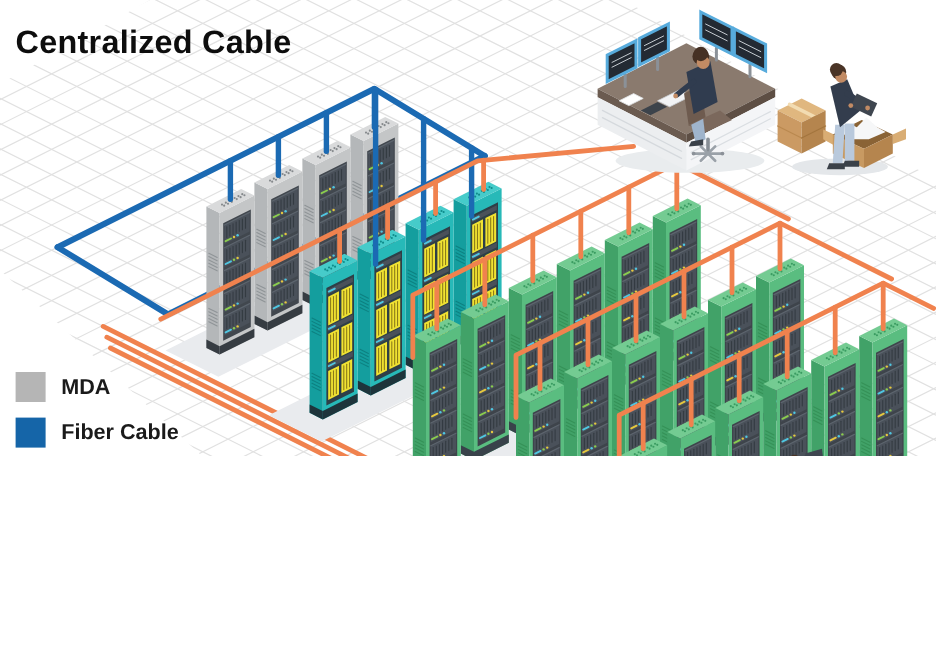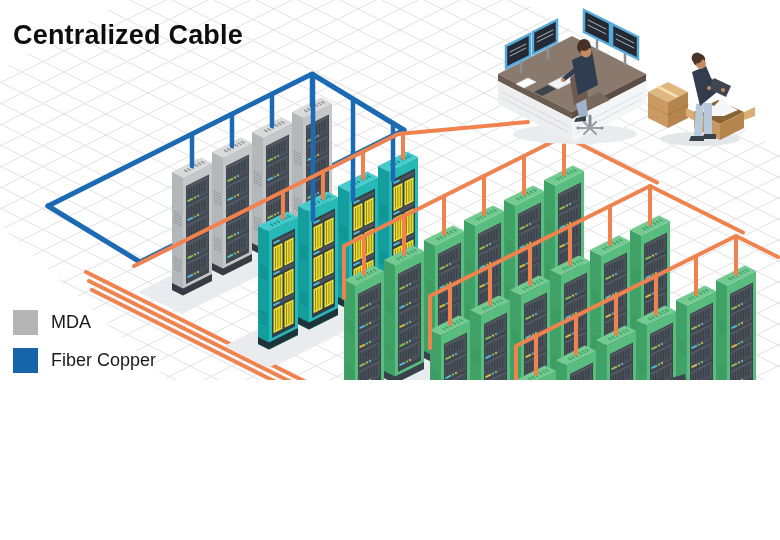--- a/index.html
+++ b/index.html
@@ -1,21 +1,21 @@
 <!DOCTYPE html>
 <html><head>
 <meta charset="utf-8">
 <style>
   html,body{margin:0;padding:0;background:#ffffff;}
   .stage{position:relative;width:780px;height:380px;background:#ffffff;overflow:hidden;
          font-family:"Liberation Sans", sans-serif;}
   .title{position:absolute;left:13px;top:20px;font-size:27px;font-weight:800;color:#0d0d0d;
          letter-spacing:.2px;margin:0;z-index:5;}
   .legend{position:absolute;left:13px;top:310px;z-index:5;}
-  .legend-item{display:flex;align-items:flex-start;height:25px;margin-bottom:13px;}
+  .legend-item{display:flex;align-items:flex-start;height:25px;margin-bottom:13px;font-weight:bold;}
   .swatch{width:25px;height:25px;display:inline-block;flex:0 0 25px;}
   .legend-label{margin-left:13px;font-size:18px;color:#1a1a1a;line-height:25px;}
   #scene{position:absolute;left:0;top:0;z-index:1;}
   .bottom-bar{position:absolute;left:0;top:535px;width:780px;height:5px;background:#000;z-index:6;}
 </style>
 </head>
 <body>
 
 <div class="stage">
   <h1 class="title">Centralized Cable</h1>
@@ -2448,21 +2448,21 @@
       </g>
     </svg>
 
   <div class="legend">
     <div class="legend-item">
       <span class="swatch" style="background: rgb(181, 181, 181);"></span>
       <span class="legend-label">MDA</span>
     </div>
     <div class="legend-item">
       <span class="swatch" style="background: rgb(21, 101, 168);"></span>
-      <span class="legend-label">Fiber Copper</span>
+      <span class="legend-label">Fiber Cable</span>
     </div>
     <div class="legend-item">
       <span class="swatch" style="background: rgb(232, 97, 75);"></span>
     </div>
   </div>
 
   <div class="bottom-bar"></div>
 </div>
 
 </body></html>

